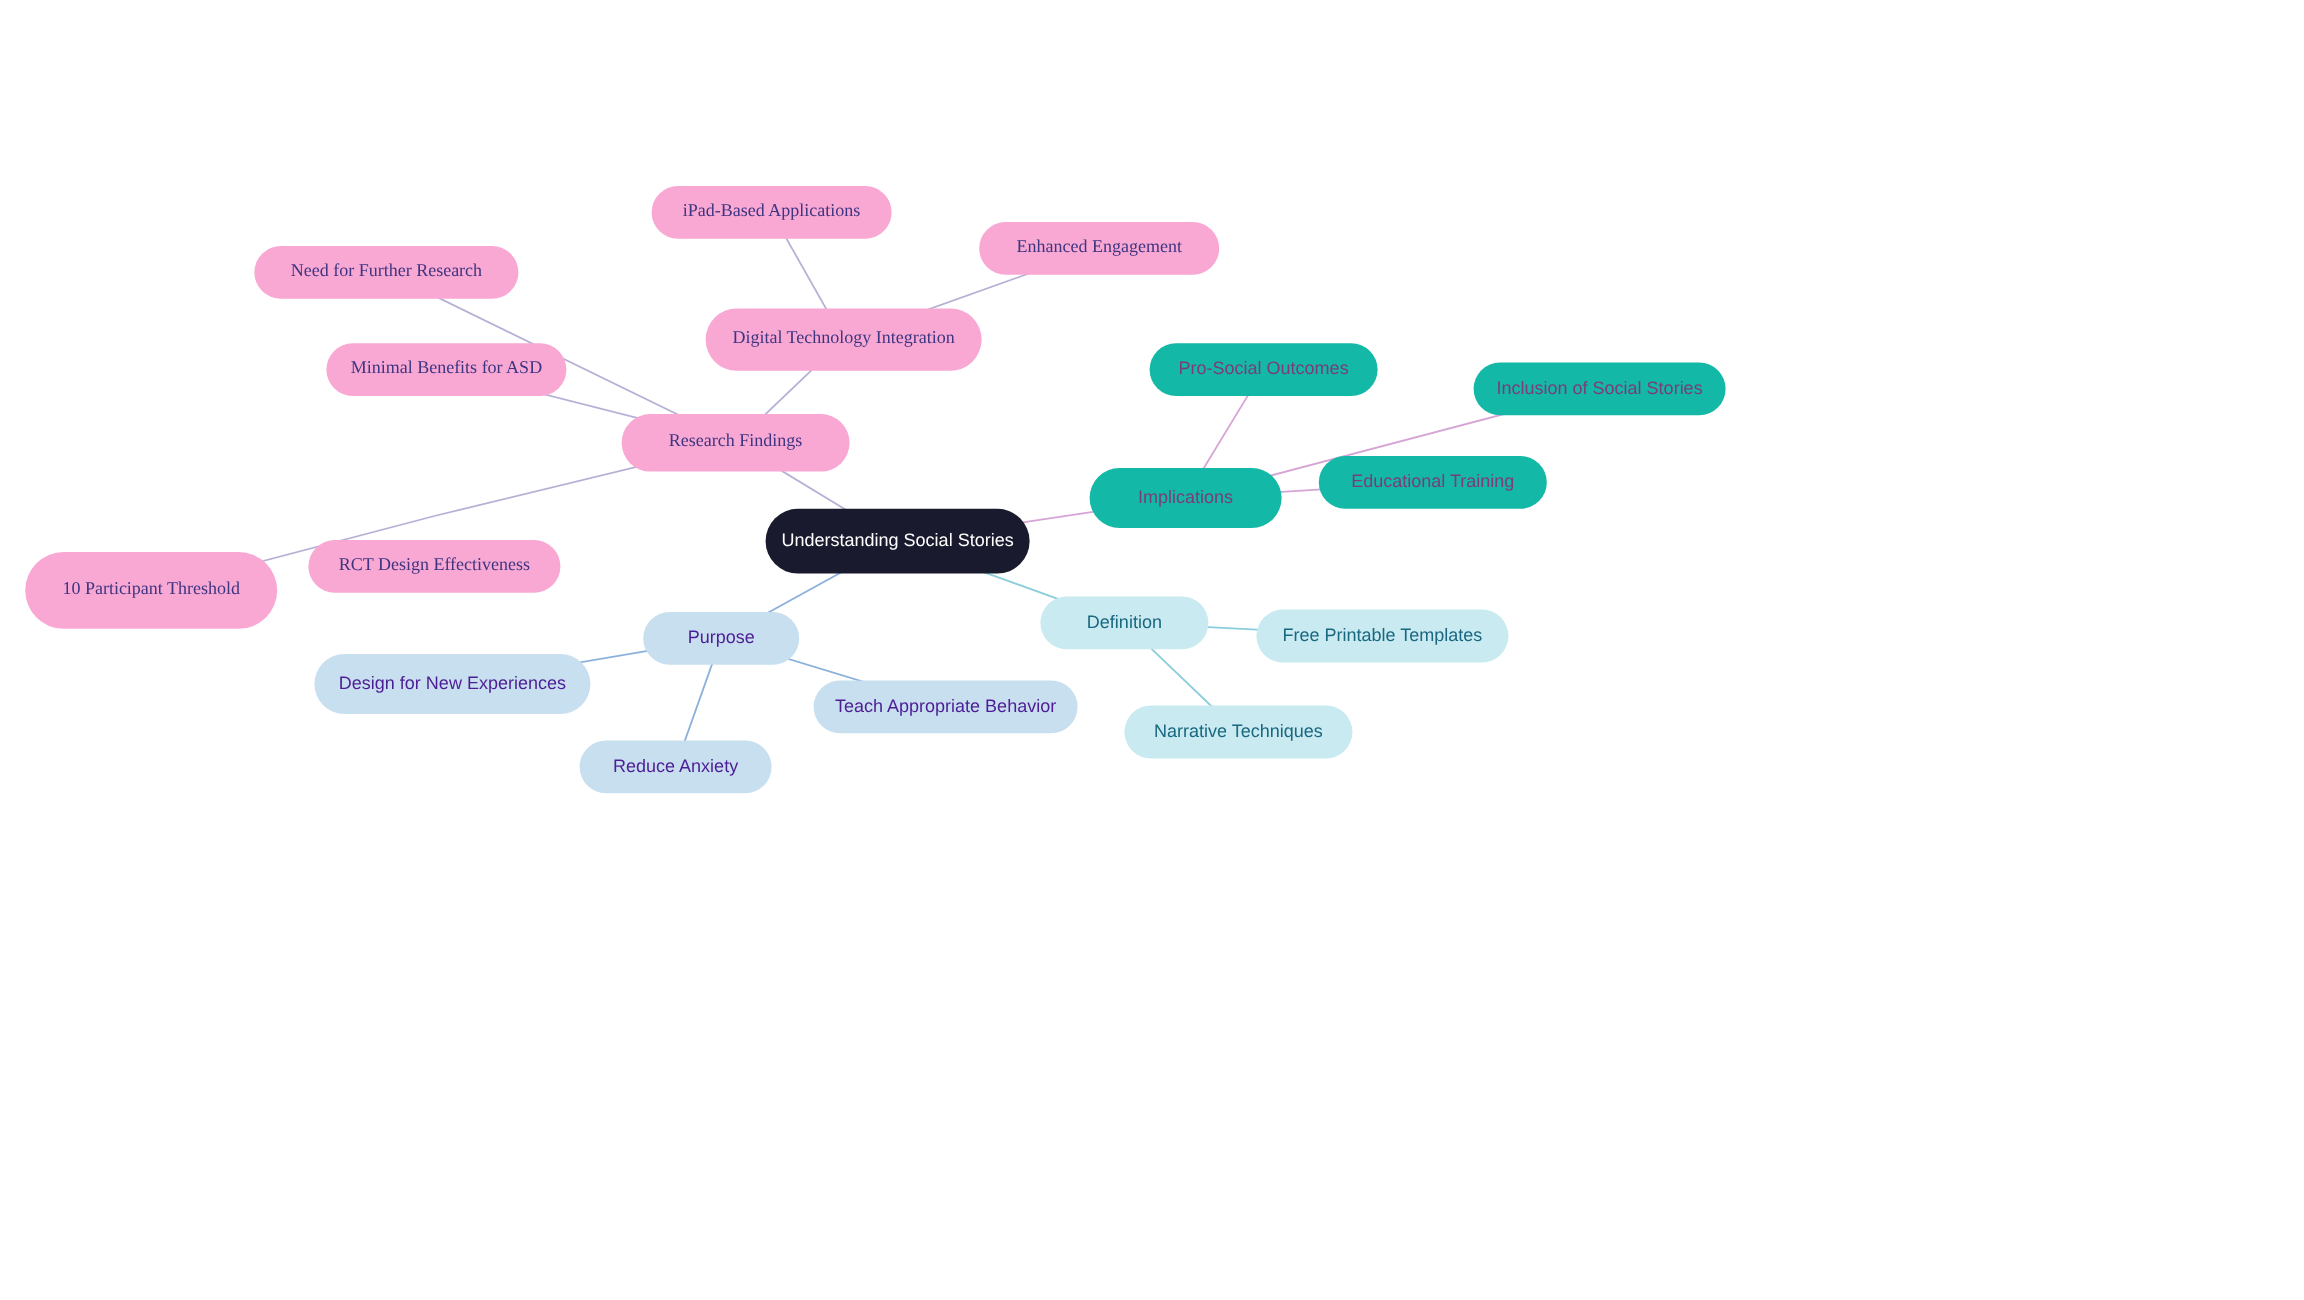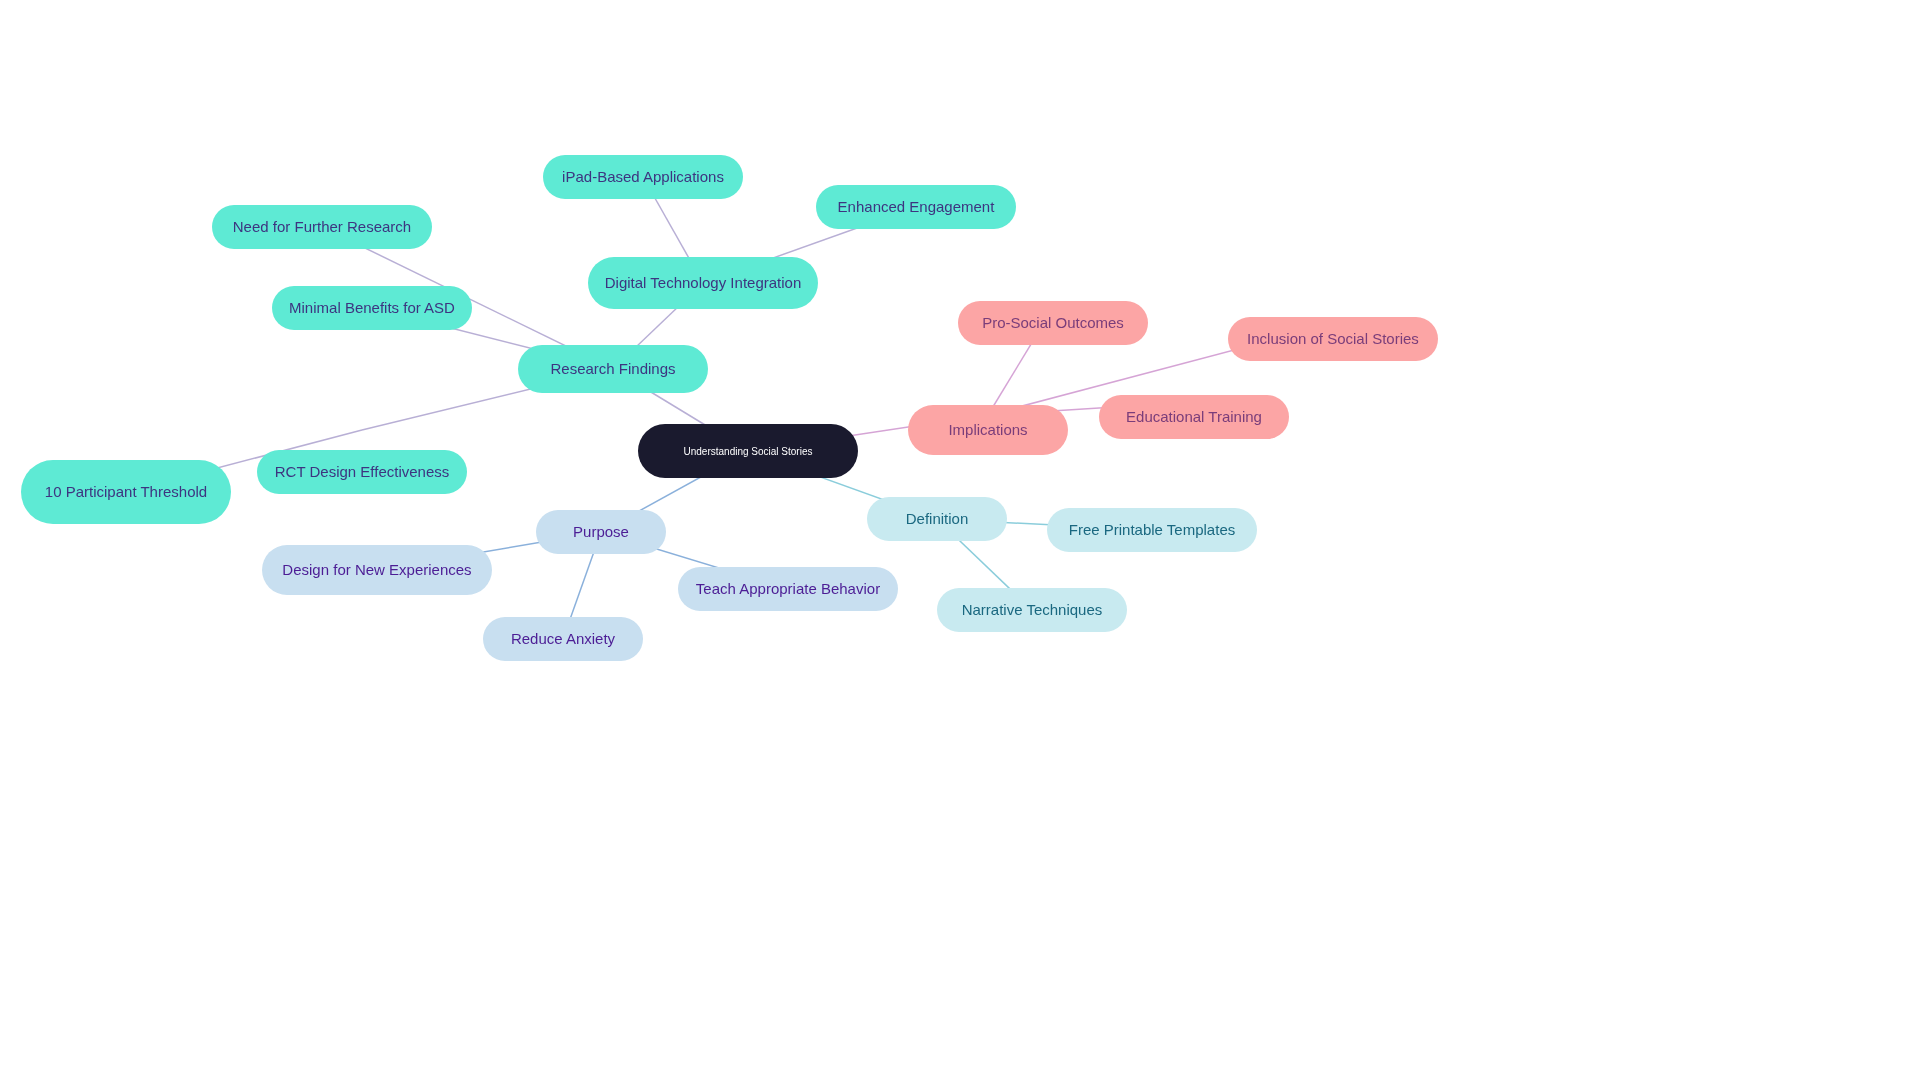--- a/index.html
+++ b/index.html
@@ -43,30 +43,30 @@
       background: #1a1a2e;
       color: #ffffff;
       width: 220px;
       height: 54px;
       font-size: 16px;
       font-weight: 500;
       border-radius: 30px;
     }
     
     .node-purple {
-      background: #5eead4;
+      background: #f9a8d4;
       color: #3d3580;
       border: none;
+      font-family: Liberation Serif, serif;
     }
     
     .node-pink {
-      background: #fca5a5;
+      background: #14b8a6;
       color: #7a3d7a;
       border: none;
-      margin-top: 15px;
     }
     
     .node-teal {
       background: #c8eaf0;
       color: #1a6880;
       border: none;
     }
     
     .node-blue {
       background: #c8dff0;
@@ -93,21 +93,21 @@
       <line x1="988" y1="415" x2="1194" y2="402" stroke="#c47ec4" stroke-width="1.5" opacity="0.7"></line>
       <line x1="748" y1="451" x2="937" y2="519" stroke="#5ab8cc" stroke-width="1.5" opacity="0.7"></line>
       <line x1="937" y1="519" x2="1152" y2="530" stroke="#5ab8cc" stroke-width="1.5" opacity="0.7"></line>
       <line x1="937" y1="519" x2="1032" y2="610" stroke="#5ab8cc" stroke-width="1.5" opacity="0.7"></line>
       <line x1="748" y1="451" x2="601" y2="532" stroke="#5a90cc" stroke-width="1.5" opacity="0.7"></line>
       <line x1="601" y1="532" x2="377" y2="570" stroke="#5a90cc" stroke-width="1.5" opacity="0.7"></line>
       <line x1="601" y1="532" x2="563" y2="639" stroke="#5a90cc" stroke-width="1.5" opacity="0.7"></line>
       <line x1="601" y1="532" x2="788" y2="589" stroke="#5a90cc" stroke-width="1.5" opacity="0.7"></line>
     </svg>
 <div class="node node-center" style="left: 748px; top: 451px; width: 220px; height: 54px;">
-      <span class="node-label" style="font-size: 10px; font-weight: 500;">Understanding Social Stories</span>
+      <span class="node-label" style="font-size: 15px; font-weight: 500;">Understanding Social Stories</span>
     </div>
     <div class="node node-purple" style="left: 613px; top: 369px; width: 190px; height: 48px;">
       <span class="node-label">Research Findings</span>
     </div>
     <div class="node node-purple" style="left: 703px; top: 283px; width: 230px; height: 52px;">
       <span class="node-label">Digital Technology Integration</span>
     </div>
     <div class="node node-purple" style="left: 643px; top: 177px; width: 200px; height: 44px;">
       <span class="node-label">iPad-Based Applications</span>
     </div>

